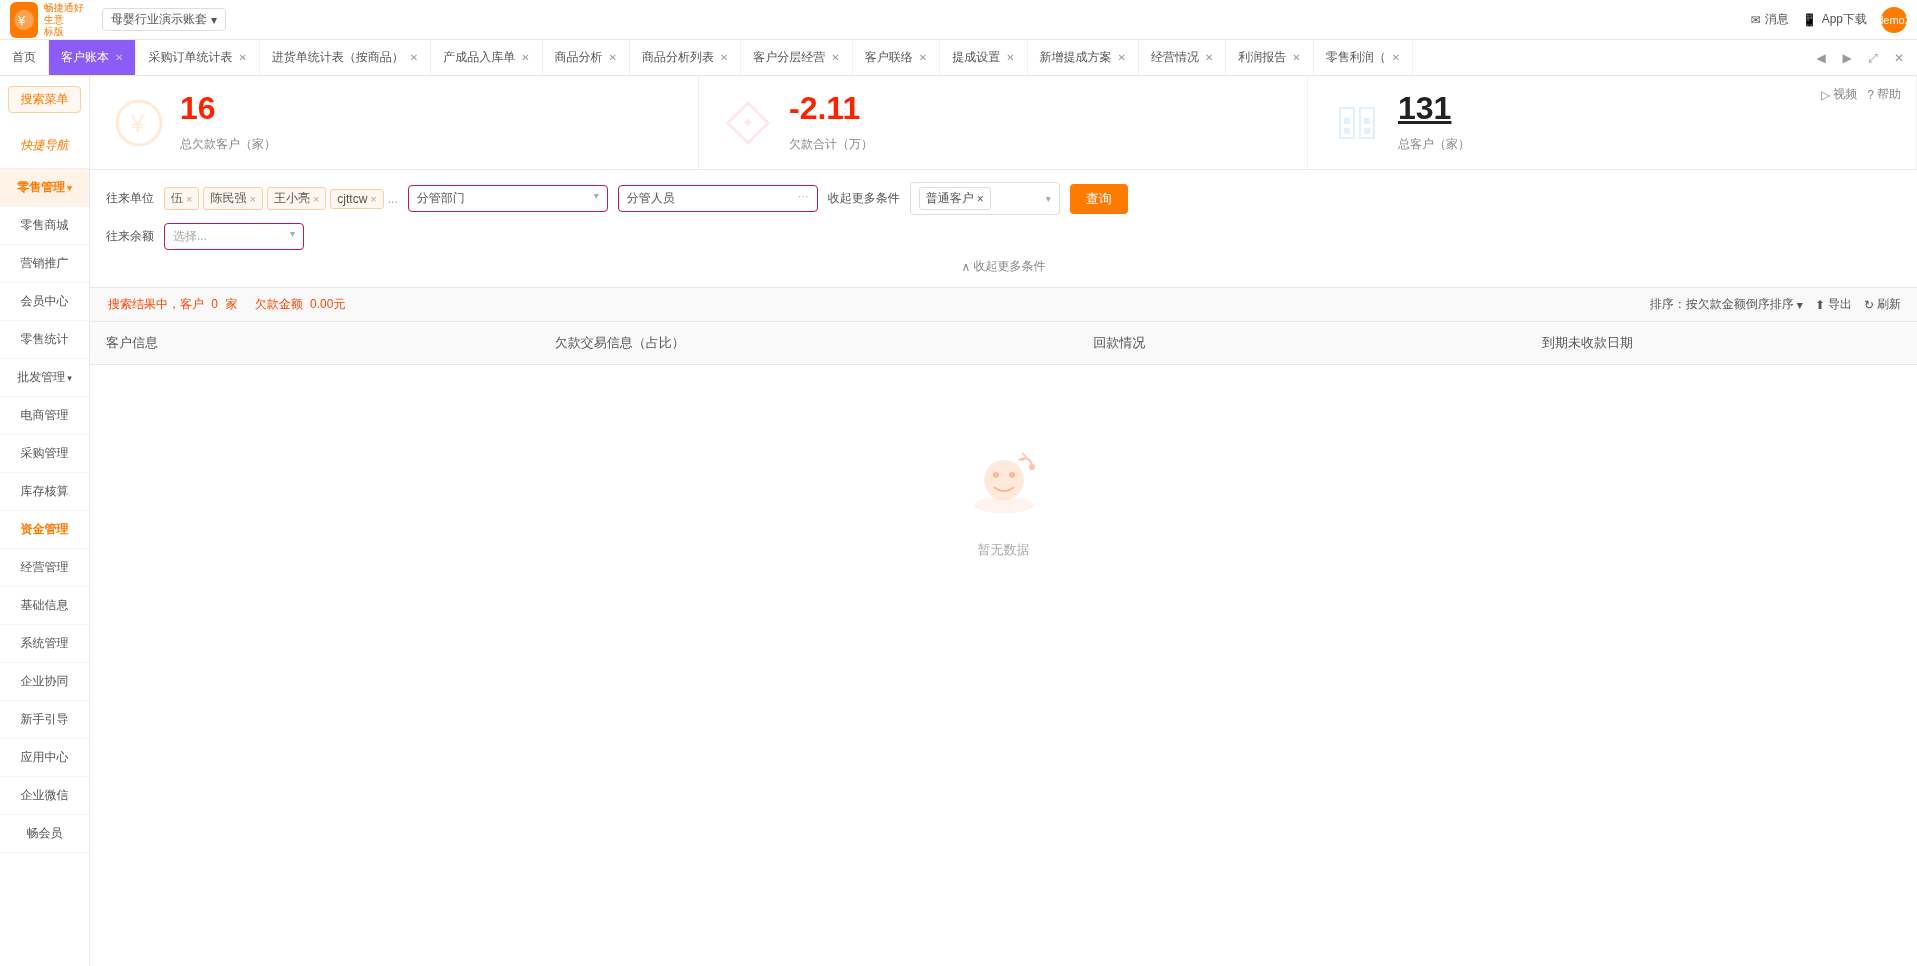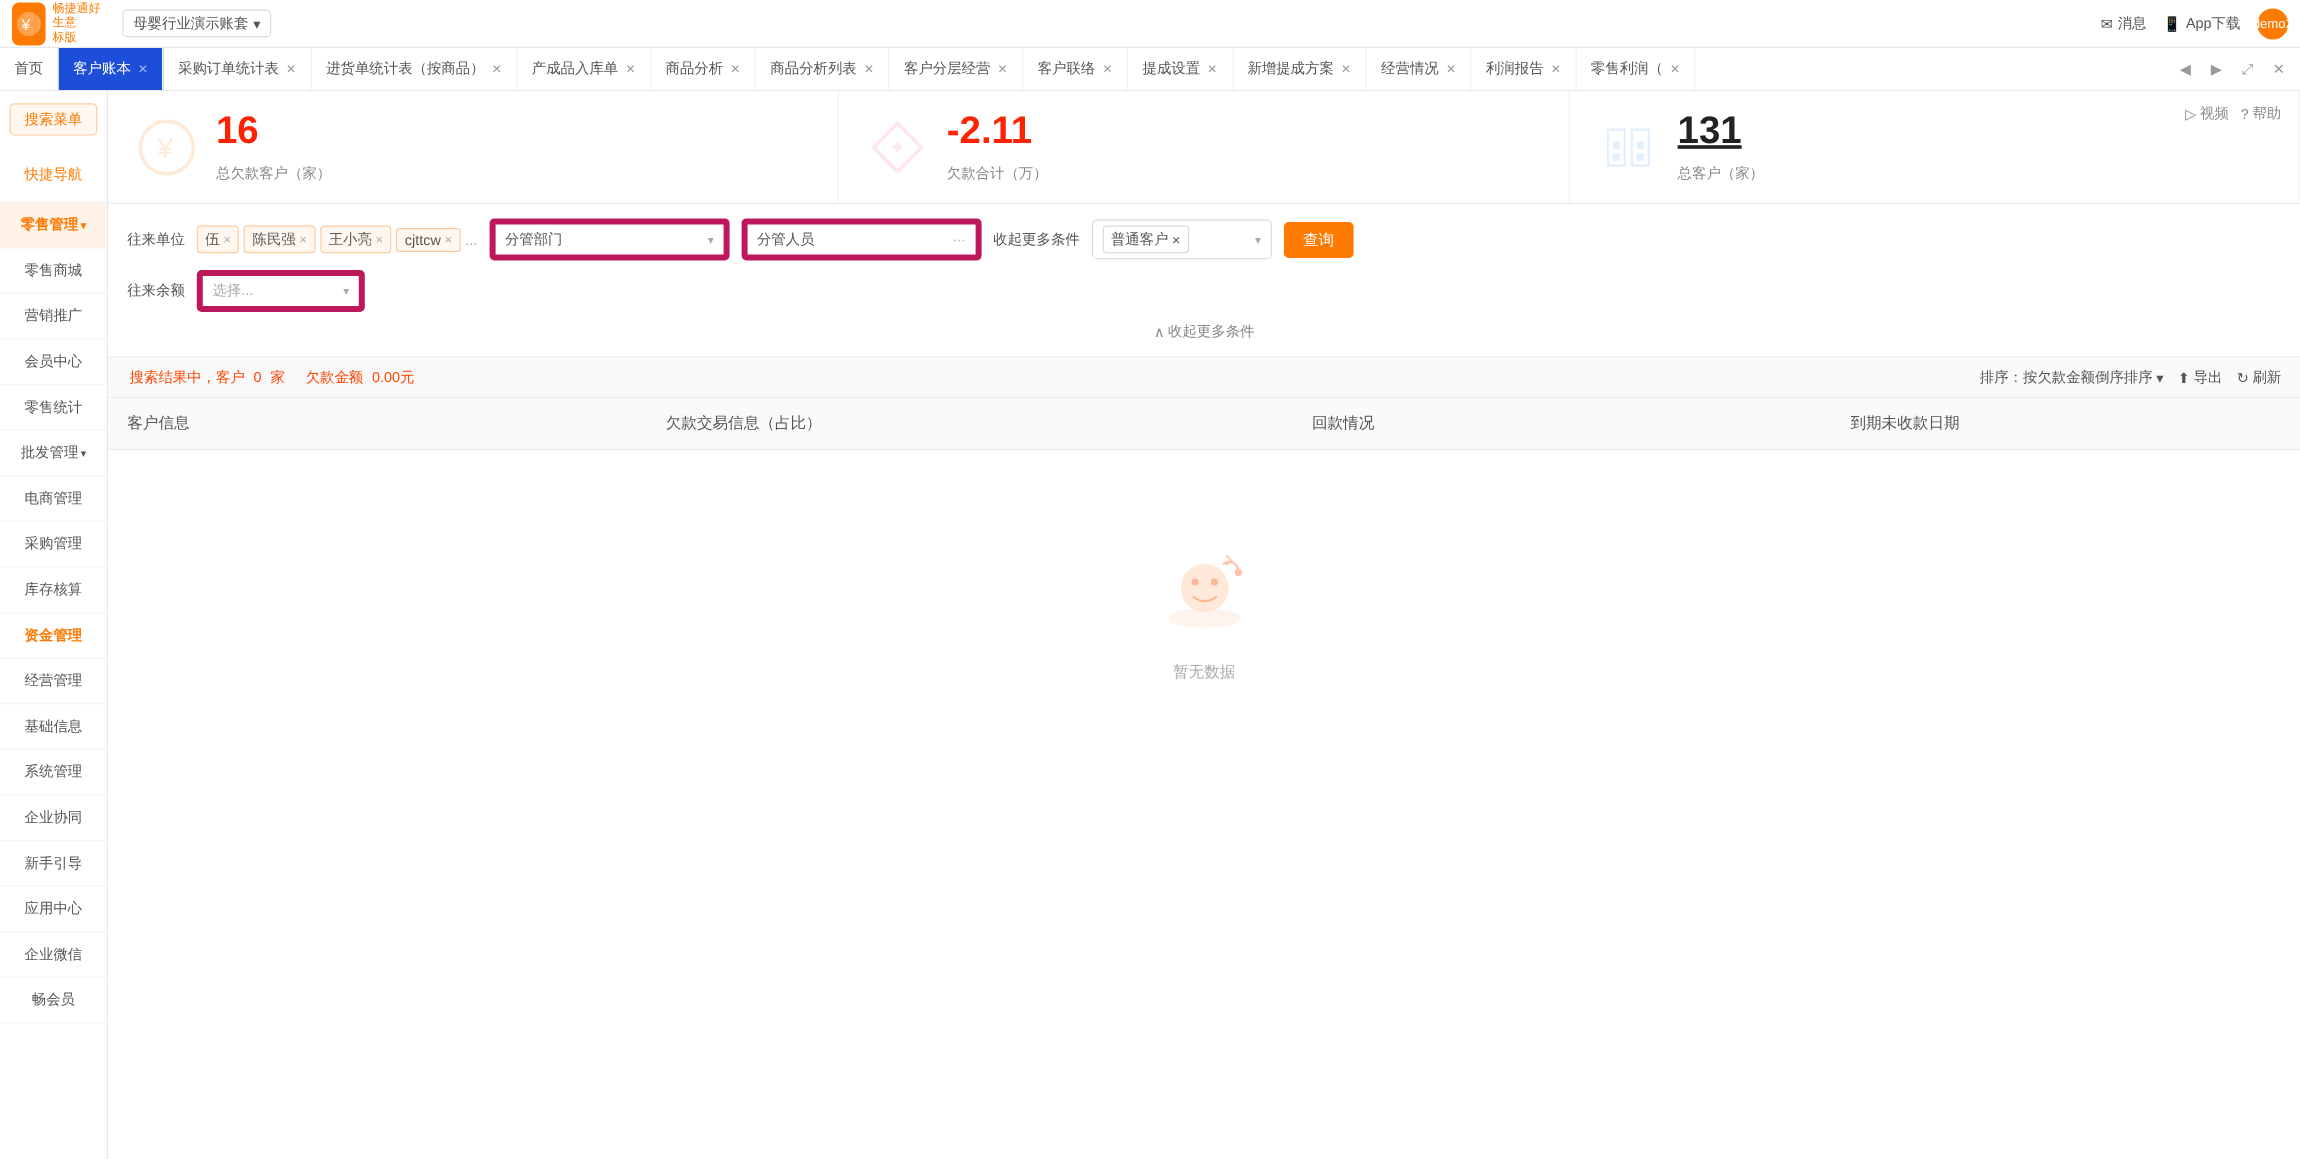--- a/index.html
+++ b/index.html
@@ -12,38 +12,38 @@
     .logo-icon { width: 36px; height: 36px; background: #ff7a00; border-radius: 6px; display: flex; align-items: center; justify-content: center; color: white; font-size: 16px; }
     .logo-text { font-size: 10px; color: #ff7a00; line-height: 1.2; }
     .workspace-selector { display: flex; align-items: center; gap: 4px; font-size: 12px; color: #555; border: 1px solid #ddd; border-radius: 4px; padding: 2px 8px; cursor: pointer; }
     .top-bar-right { margin-left: auto; display: flex; align-items: center; gap: 14px; font-size: 12px; color: #555; }
     .top-bar-right .msg, .top-bar-right .app { display: flex; align-items: center; gap: 4px; cursor: pointer; }
     .avatar { width: 26px; height: 26px; border-radius: 50%; background: #ff7a00; display: flex; align-items: center; justify-content: center; color: #fff; font-size: 11px; }
 
     
     .nav-tabs { display: flex; align-items: center; background: #fff; height: 36px; border-bottom: 1px solid #e8e8e8; flex-shrink: 0; overflow: hidden; }
     .nav-tab { display: flex; align-items: center; padding: 0 12px; height: 100%; font-size: 12px; color: #555; cursor: pointer; white-space: nowrap; border-right: 1px solid #f0f0f0; gap: 4px; flex-shrink: 0; }
-    .nav-tab.active { background: #1d4ed8; color: #fff; }
+    .nav-tab.active { background: #8b5cf6; color: #fff; }
     .nav-tab.home { color: #555; }
     .nav-tab .close-btn { font-size: 10px; opacity: 0.6; margin-left: 2px; }
     .nav-controls { margin-left: auto; display: flex; align-items: center; gap: 2px; padding-right: 6px; flex-shrink: 0; }
     .nav-ctrl-btn { width: 24px; height: 24px; display: flex; align-items: center; justify-content: center; cursor: pointer; color: #999; font-size: 12px; }
 
     
     .main-layout { display: flex; flex: 1; overflow: hidden; }
     
     
     .sidebar { width: 90px; background: #fff; border-right: 1px solid #e8e8e8; display: flex; flex-direction: column; overflow-y: auto; flex-shrink: 0; }
     .sidebar-search { padding: 10px 8px; }
     .sidebar-search-btn { width: 100%; background: #fff7f0; border: 1px solid #ffcca0; border-radius: 4px; padding: 4px 6px; font-size: 12px; color: #ff7a00; cursor: pointer; text-align: center; }
     .sidebar-item { padding: 10px 8px; text-align: center; font-size: 12px; color: #555; cursor: pointer; border-bottom: 1px solid #f5f5f5; }
     .sidebar-item.active { color: #ff7a00; background: #fff3e8; font-weight: bold; }
     .sidebar-item.has-sub { display: flex; align-items: center; justify-content: center; gap: 2px; }
     .sidebar-quick-nav { padding: 8px; border-bottom: 1px solid #f0f0f0; }
-    .sidebar-quick-nav-btn { width: 100%; text-align: center; padding: 6px; font-size: 12px; color: #ff7a00; cursor: pointer; }
+    .sidebar-quick-nav-btn { width: 100%; text-align: center; padding: 6px; font-size: 12px; color: #ff7a00; cursor: pointer; font-style: italic; }
 
     
     .content { flex: 1; overflow-y: auto; background: #f5f5f5; display: flex; flex-direction: column; }
     
     
     .stats-header { background: #fff; display: flex; align-items: stretch; padding: 0; border-bottom: 1px solid #e8e8e8; flex-shrink: 0; position: relative; }
     .stat-block { flex: 1; display: flex; align-items: center; padding: 16px 24px; border-right: 1px solid #f0f0f0; gap: 16px; position: relative; min-height: 80px; }
     .stat-block:last-child { border-right: none; }
     .stat-icon { width: 50px; height: 50px; opacity: 0.15; display: flex; align-items: center; justify-content: center; font-size: 36px; }
     .stat-icon.orange { color: #ff7a00; }
@@ -60,21 +60,21 @@
 
     
     .filter-area { background: #fff; padding: 12px 16px; border-bottom: 1px solid #e8e8e8; flex-shrink: 0; }
     .filter-row { display: flex; align-items: center; gap: 10px; margin-bottom: 8px; flex-wrap: wrap; }
     .filter-row:last-child { margin-bottom: 0; }
     .filter-label { font-size: 12px; color: #555; white-space: nowrap; }
     .tag-group { display: flex; align-items: center; flex-wrap: wrap; gap: 4px; }
     .filter-tag { display: flex; align-items: center; gap: 3px; background: #fff7f0; border: 1px solid #ffcca0; border-radius: 3px; padding: 2px 6px; font-size: 12px; color: #555; }
     .filter-tag .x { color: #aaa; cursor: pointer; font-size: 11px; }
     .more-tags { color: #aaa; font-size: 12px; cursor: pointer; }
-    .filter-select { display: flex; align-items: center; gap: 4px; border: 5px solid #be185d; border-radius: 4px; padding: 4px 8px; font-size: 12px; color: #555; cursor: pointer; min-width: 120px; background: #fff; }
+    .filter-select { display: flex; align-items: flex-start; gap: 4px; border: 1px solid #be185d; border-radius: 4px; padding: 4px 8px; font-size: 12px; color: #555; cursor: pointer; min-width: 120px; background: #fff; }
     .filter-select-wide { min-width: 200px; }
     .select-arrow { color: #aaa; font-size: 10px; margin-left: auto; }
     .filter-category-select { display: flex; align-items: center; gap: 4px; border: 1px solid #ddd; border-radius: 4px; padding: 4px 8px; font-size: 12px; color: #555; min-width: 150px; background: #fff; cursor: pointer; }
     .customer-category-tag { display: flex; align-items: center; gap: 3px; background: #fff; border: 1px solid #ddd; border-radius: 3px; padding: 2px 6px; font-size: 12px; color: #555; }
     .query-btn { background: #ff7a00; color: #fff; border: none; border-radius: 4px; padding: 6px 16px; font-size: 13px; cursor: pointer; }
     .collapse-row { display: flex; justify-content: center; margin-top: 4px; }
     .collapse-btn { display: flex; align-items: center; gap: 3px; color: #888; font-size: 12px; cursor: pointer; }
 
     
     .results-bar { background: #f9f9f9; padding: 8px 16px; display: flex; align-items: center; justify-content: space-between; border-bottom: 1px solid #e8e8e8; flex-shrink: 0; }

